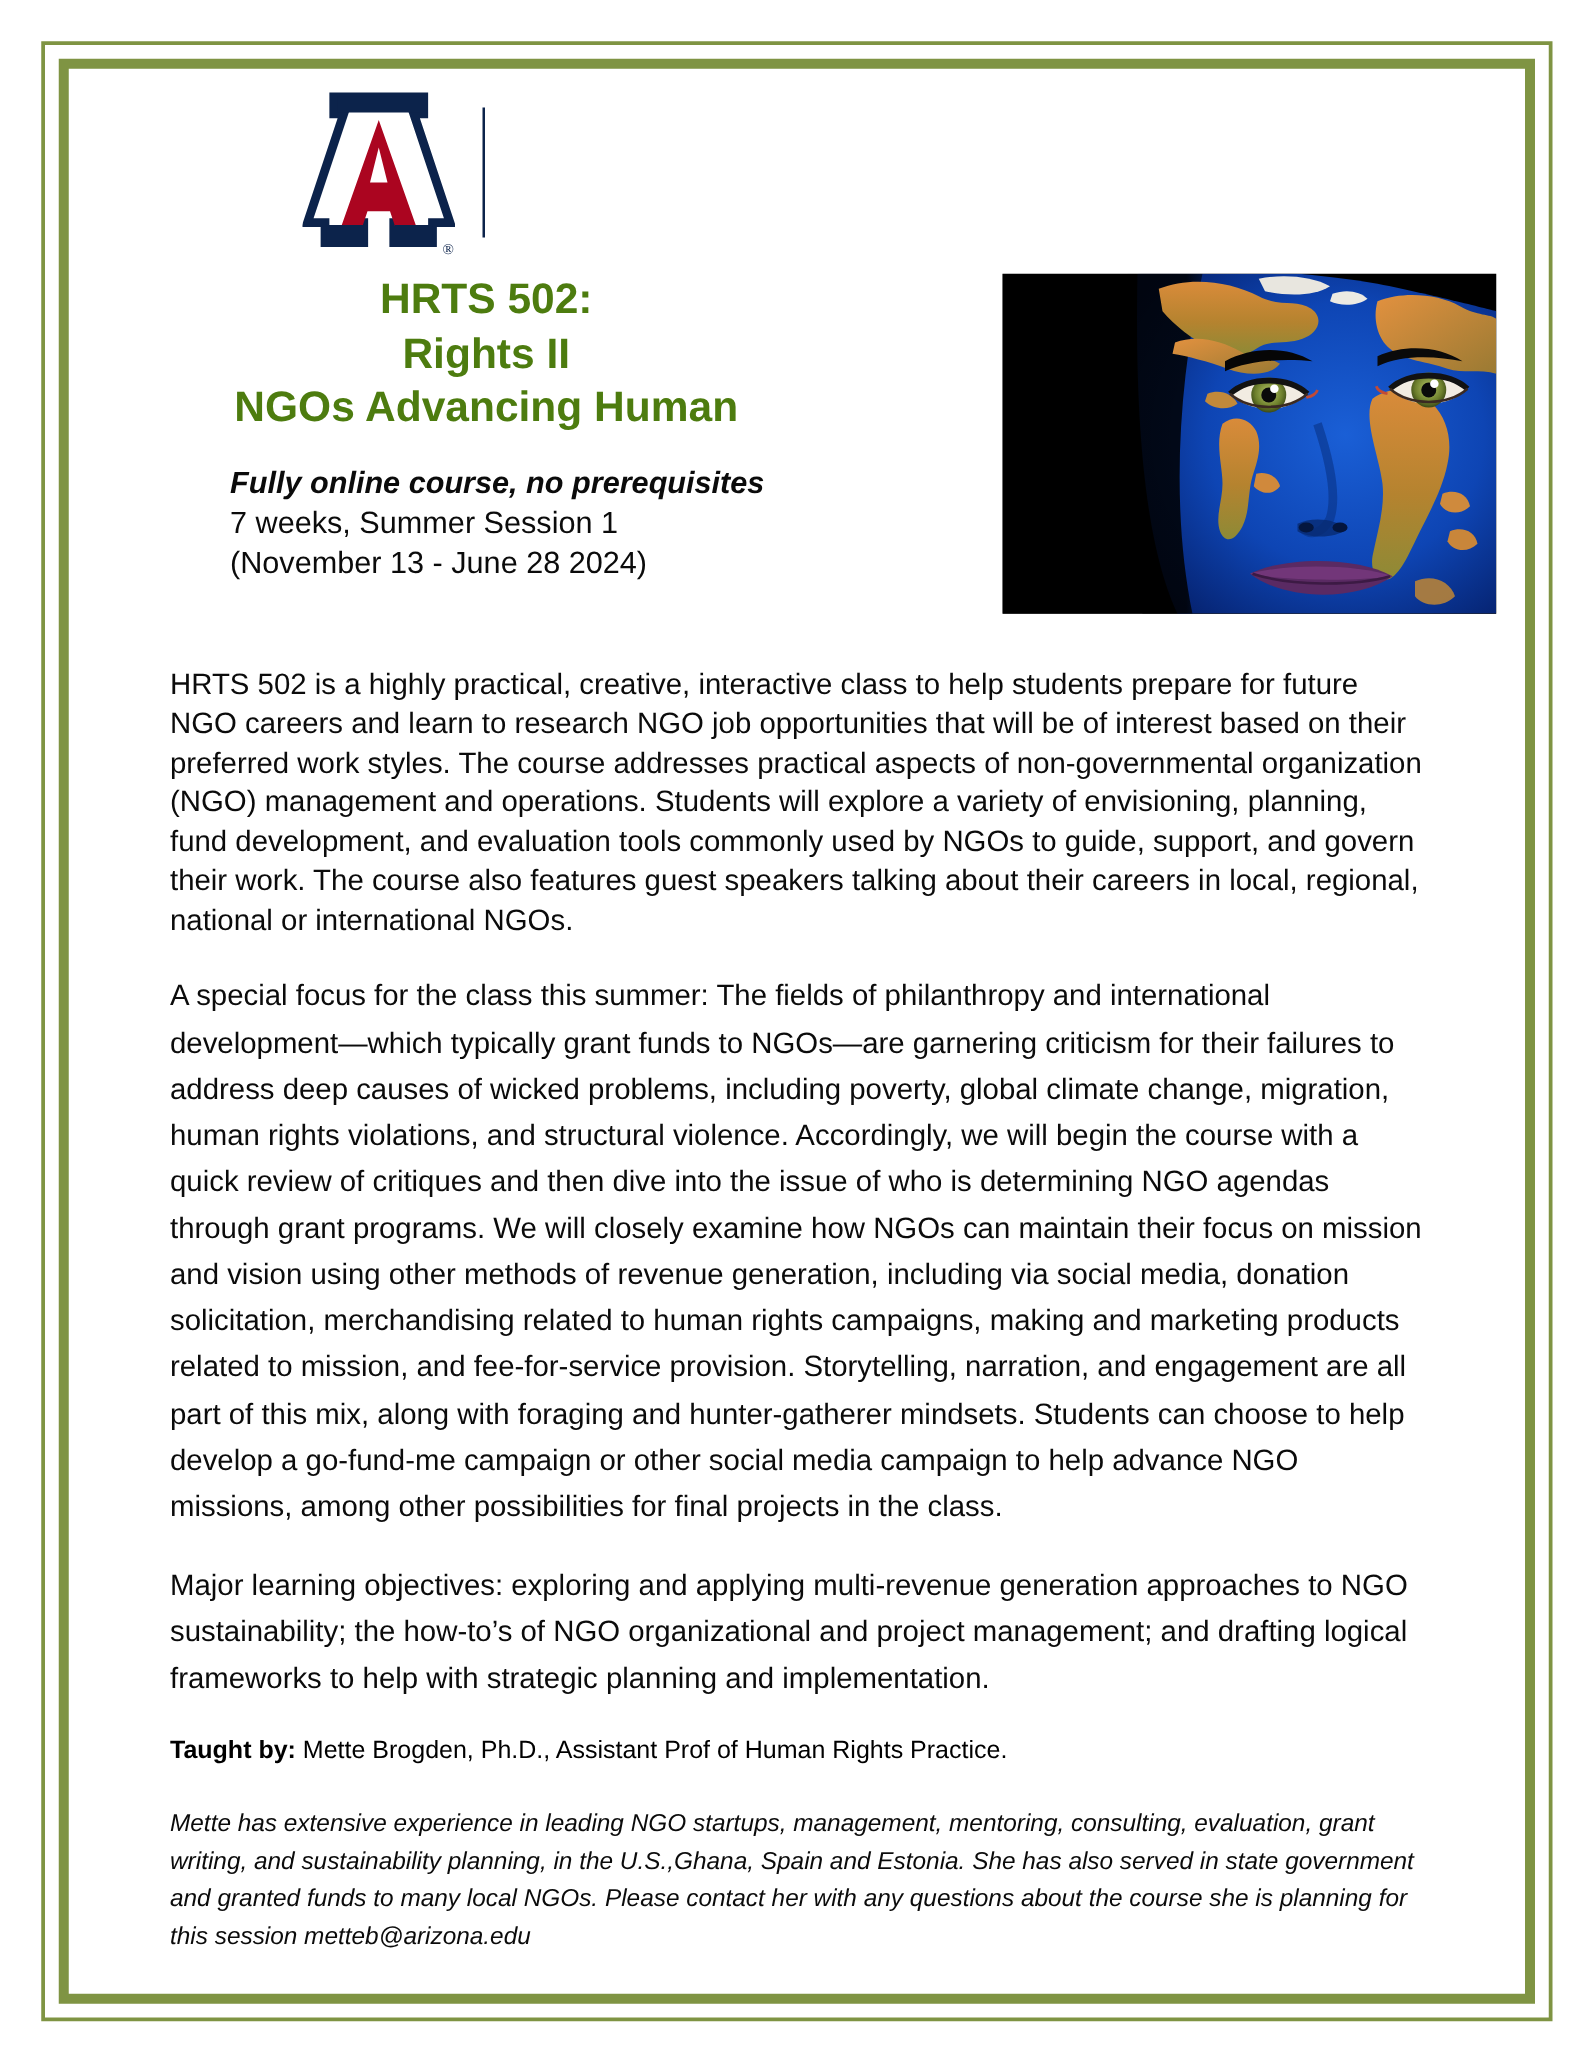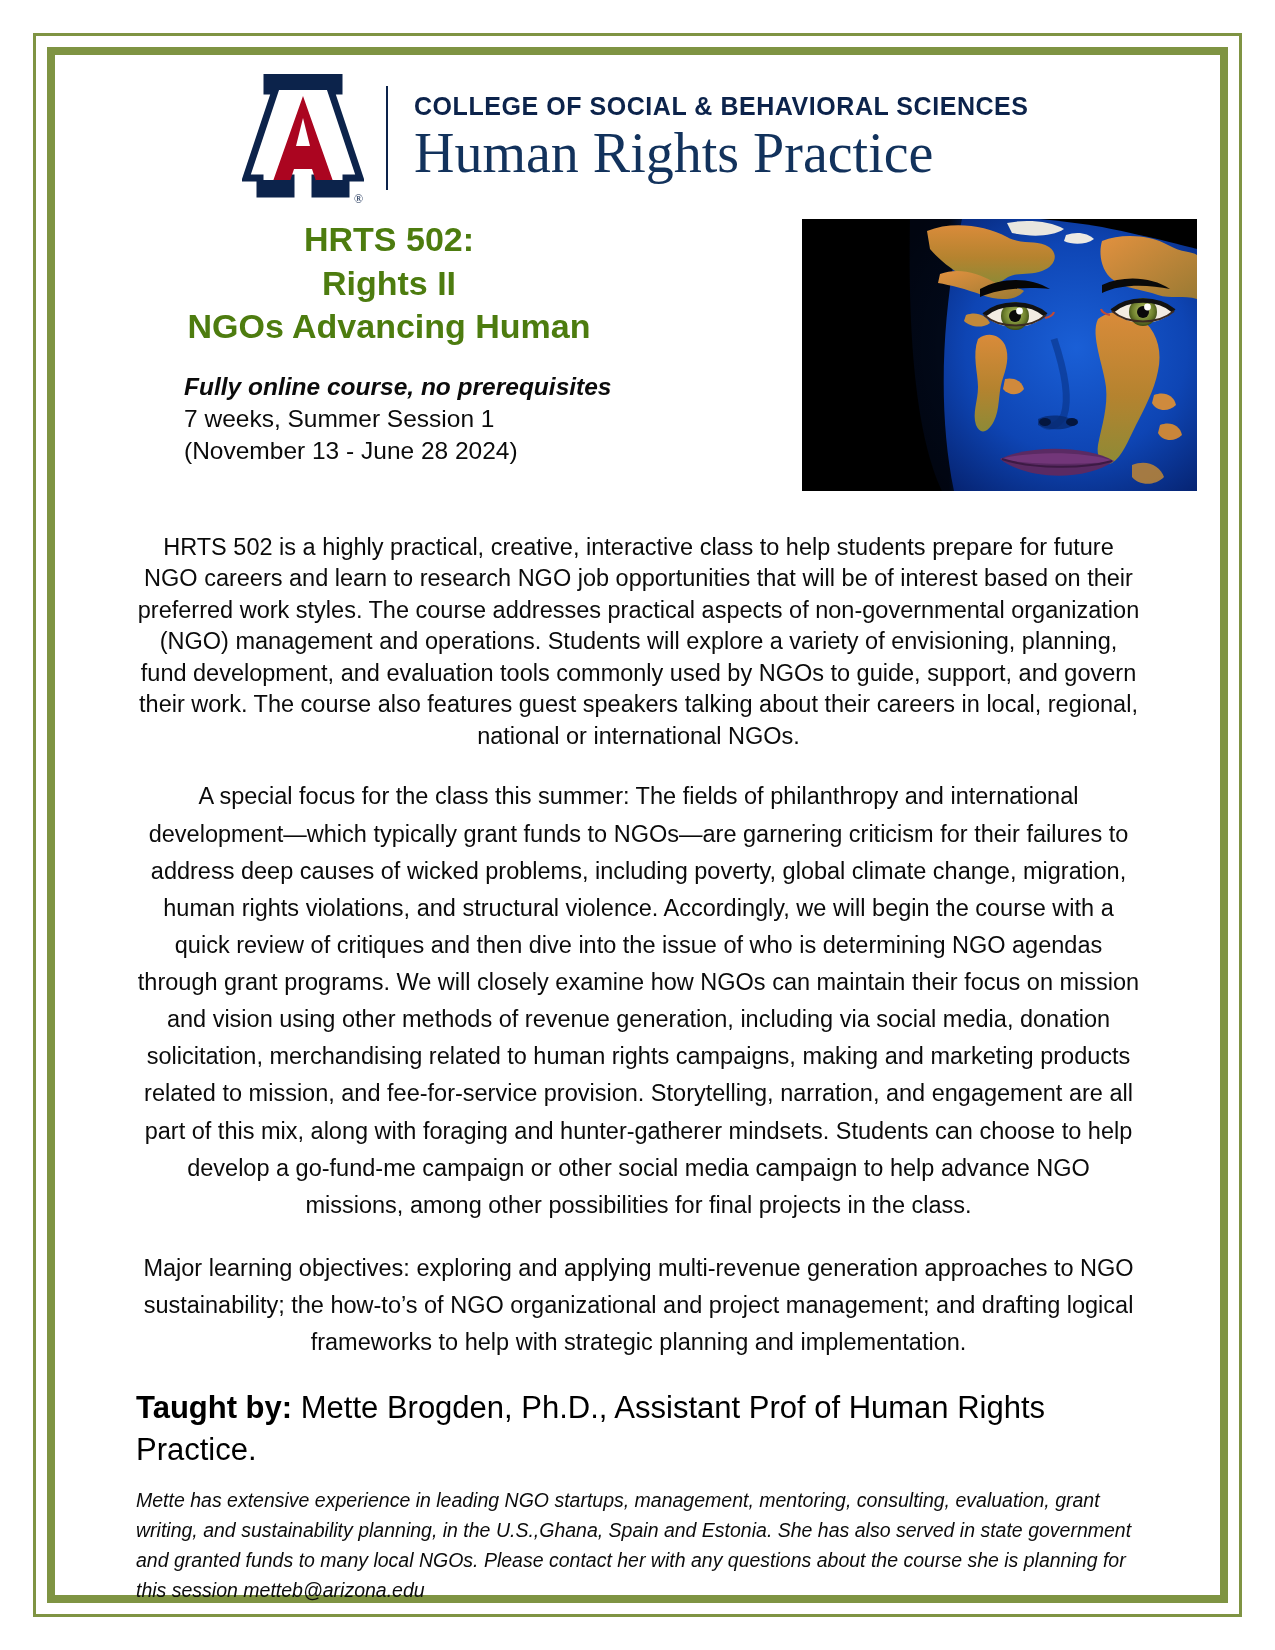--- a/index.html
+++ b/index.html
@@ -123,30 +123,30 @@
   .body-copy{
     margin-top:22px;
     padding-left:4px;
     padding-right:4px;
   }
   p.para{
     font-size:23.5px;
     color:#0b0b0b;
     line-height:1.34;
     margin:0 0 26px 0;
-    text-align:center;
+    text-align:left;
   }
   p.para.loose{
     line-height:1.58;
   }
   p.para b{font-weight:normal;}
   .taught{
-    font-size:31px;
+    font-size:20px;
     line-height:1.34;
-    margin:0 0 16px 0;
+    margin:0 0 31px 0;
   }
   .bio{
     font-size:19.5px;
     font-style:italic;
     line-height:1.53;
     color:#0b0b0b;
     margin:0;
   }
 </style>
 </head>
@@ -173,24 +173,20 @@
           <rect x="28" y="3" width="66" height="13" fill="#0c234b"></rect>
 
           <rect x="19" y="106" width="30" height="13" fill="#0c234b"></rect>
           <rect x="74" y="106" width="30" height="13" fill="#0c234b"></rect>
           <text x="112" y="129" font-size="12" fill="#0c234b" font-family="Liberation Serif, serif">®</text>
         </svg>
       </div>
 
       <div class="logo-divider"></div>
 
-      <div class="logo-text">
-        <div class="college-line">COLLEGE OF SOCIAL &amp; BEHAVIORAL SCIENCES</div>
-        <div class="unit-line">Human Rights Practice</div>
-      </div>
     </div>
 
     <div class="hero-row">
 
       <div class="title-col">
         <div class="course-title">
           <div>HRTS 502:</div>
           <div>Rights II</div>
           <div>NGOs Advancing Human</div>
         </div>

